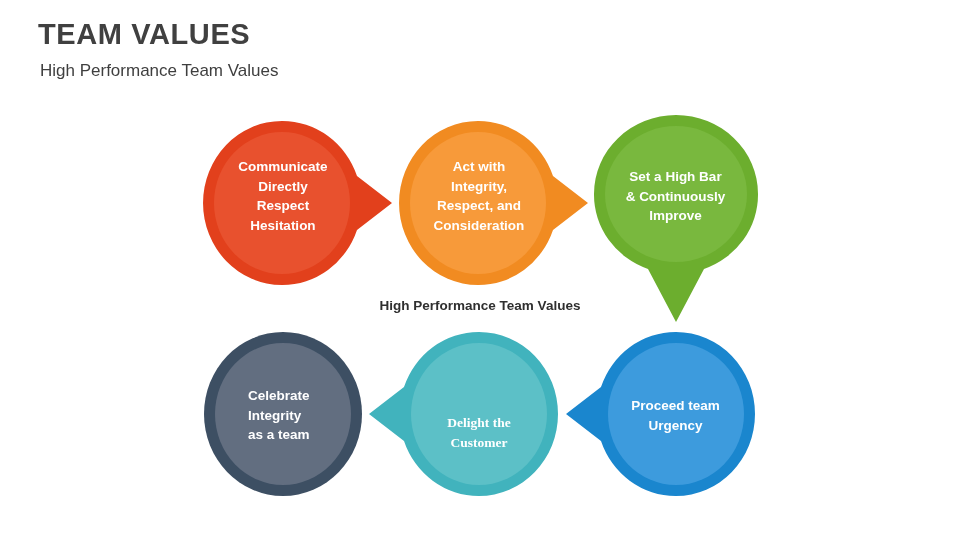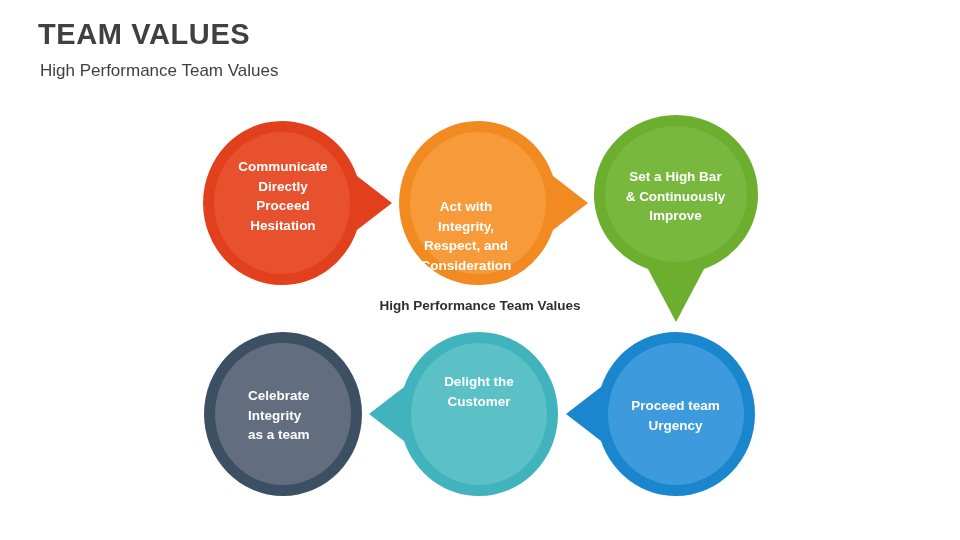--- a/index.html
+++ b/index.html
@@ -64,24 +64,24 @@
     line-height: 19.5px;
     text-align: center;
     white-space: pre-line;
     pointer-events: none;
   }
   .node-label.left-align {
     text-align: left;
   }
 
   #label-communicate { left: 208px; top: 157px; width: 150px; }
-  #label-integrity   { left: 390px; top: 157px; width: 152px; margin-top: 40px; }
+  #label-integrity   { left: 403px; top: 157px; width: 152px; }
   #label-highbar     { left: 598px; top: 167px; width: 155px; }
   #label-urgency     { left: 598px; top: 396px; width: 155px; }
-  #label-delight     { left: 403px; top: 372px; width: 152px; }
+  #label-delight     { left: 403px; top: 413px; width: 152px; font-family: Liberation Serif, serif; }
   #label-celebrate   { left: 248px; top: 386px; width: 120px; }
 
   
   #center-caption {
     position: absolute;
     left: 0;
     top: 298px;
     width: 960px;
     text-align: center;
     font-size: 13.5px;
@@ -155,21 +155,21 @@
       <g>
         <ellipse cx="283" cy="414" rx="79" ry="82" fill="#3D4F63"></ellipse>
         <ellipse cx="283" cy="414" rx="68" ry="71" fill="#626E80"></ellipse>
       </g>
 
     </svg>
   </div>
 
   <div class="node-label" id="label-communicate">Communicate
 Directly
-Proceed
+Respect
 Hesitation</div>
 
   <div class="node-label" id="label-integrity">Act with
 Integrity,
 Respect, and
 Consideration</div>
 
   <div class="node-label" id="label-highbar">Set a High Bar
 &amp; Continuously
 Improve</div>

